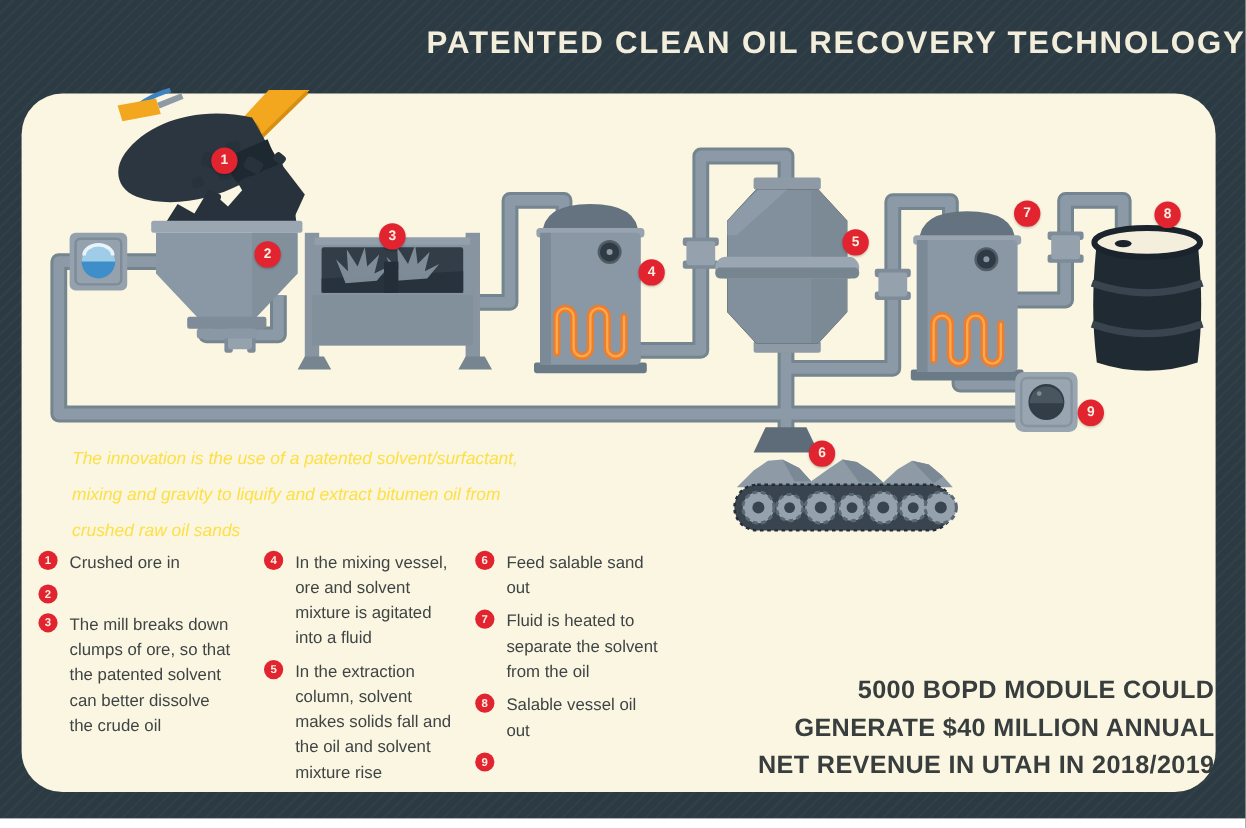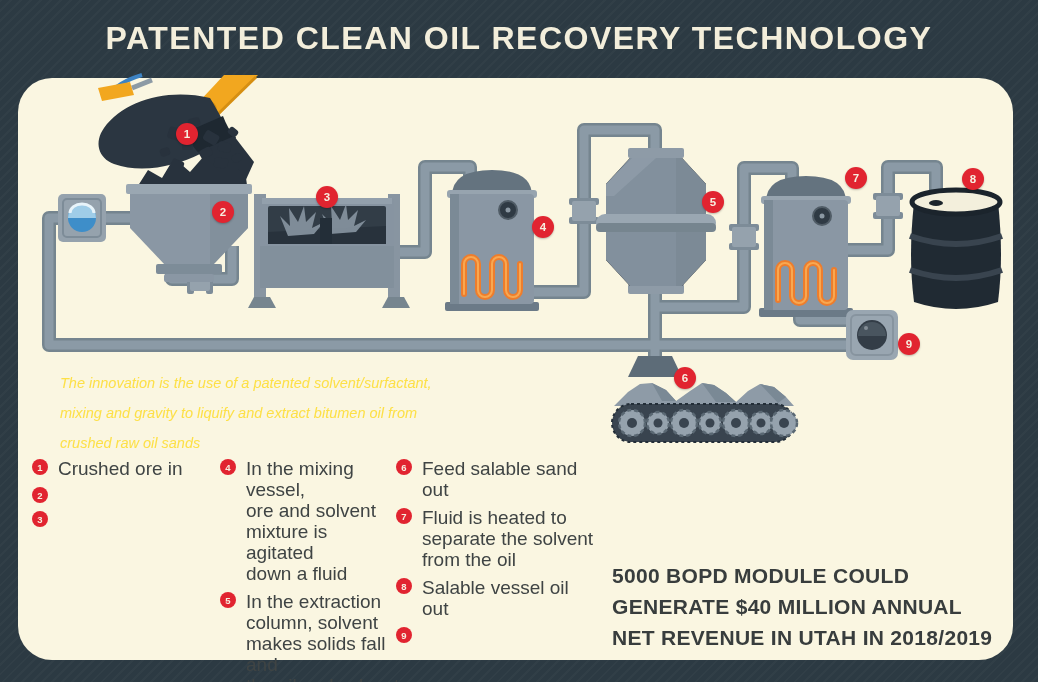--- a/index.html
+++ b/index.html
@@ -1,42 +1,42 @@
 <!DOCTYPE html>
 <html><head>
 <meta charset="utf-8">
 <style>
   html,body{margin:0;padding:0;}
   body{width:1038px;height:690px;position:relative;overflow:hidden;
        font-family:"Liberation Sans", sans-serif;
        background:#2c3a43;}
   .bg-texture{position:absolute;inset:0;
       background:repeating-linear-gradient(135deg, rgba(255,255,255,0.025) 0 2px, rgba(0,0,0,0) 2px 7px);}
-  .title{position:absolute;top:20px;left:0;width:100%;text-align:center;
-      color:#f3eedb;font-size:32px;font-weight:bold;letter-spacing:1.5px;}
+  .title{position:absolute;top:20px;left:0;width:100%;text-align:right;
+      color:#f3eedb;font-size:26px;font-weight:bold;letter-spacing:1.5px;}
   .panel{position:absolute;left:18px;top:78px;width:995px;height:582px;
       background:#faf6e1;border-radius:34px;}
   svg.diagram{position:absolute;left:0;top:0;width:1038px;height:690px;pointer-events:none;}
   .badge{position:absolute;width:22px;height:22px;border-radius:50%;
       background:#e12430;color:#f6efe0;font-size:11.5px;font-weight:bold;
       display:flex;align-items:center;justify-content:center;
       box-shadow:0 1px 2px rgba(0,0,0,.25);}
   .intro{position:absolute;left:60px;top:368px;width:430px;
       font-style:italic;font-size:14.5px;line-height:30px;color:#fde047;
       white-space:pre-line;}
   .legend-col{position:absolute;top:458px;display:flex;flex-direction:column;gap:7px;}
   #col1{left:32px;width:190px;}
   #col2{left:220px;width:180px;}
   #col3{left:396px;width:240px;}
   .step{display:flex;align-items:flex-start;gap:10px;}
   .sbadge{flex:0 0 auto;width:16px;height:16px;margin-top:1px;border-radius:50%;
       background:#e12430;color:#f6efe0;font-size:9.5px;font-weight:bold;
       display:flex;align-items:center;justify-content:center;}
-  .stext{font-size:19px;line-height:21px;color:#3f4444;white-space:pre-line;}
-  .revenue{position:absolute;left:612px;top:560px;width:400px;text-align:left;
+  .stext{font-size:14px;line-height:21px;color:#3f4444;white-space:pre-line;}
+  .revenue{position:absolute;left:612px;top:560px;width:400px;text-align:right;
       font-size:21px;font-weight:bold;letter-spacing:.3px;color:#383d3d;
       line-height:31px;white-space:pre-line;}
   .bottom-strip{position:absolute;left:0;bottom:0;width:100%;height:8px;background:#ffffff;}
 </style>
 </head>
 <body>
 
 <div class="bg-texture"></div>
 
 <div class="title">PATENTED CLEAN OIL RECOVERY TECHNOLOGY</div>
@@ -209,29 +209,34 @@
 <div class="legend-col" id="col1">
     <div class="step">
       <span class="sbadge">1</span>
       <div class="stext">Crushed ore in</div>
     </div>
     <div class="step">
       <span class="sbadge">2</span>
     </div>
     <div class="step">
       <span class="sbadge">3</span>
+      <div class="stext">The mill breaks down
+clumps of ore, so that
+the patented solvent
+can better dissolve
+the crude oil</div>
     </div>
   </div>
 <div class="legend-col" id="col2">
     <div class="step">
       <span class="sbadge">4</span>
       <div class="stext">In the mixing vessel,
 ore and solvent
 mixture is agitated
-down a fluid</div>
+into a fluid</div>
     </div>
     <div class="step">
       <span class="sbadge">5</span>
       <div class="stext">In the extraction
 column, solvent
 makes solids fall and
 the oil and solvent
 mixture rise</div>
     </div>
   </div>

